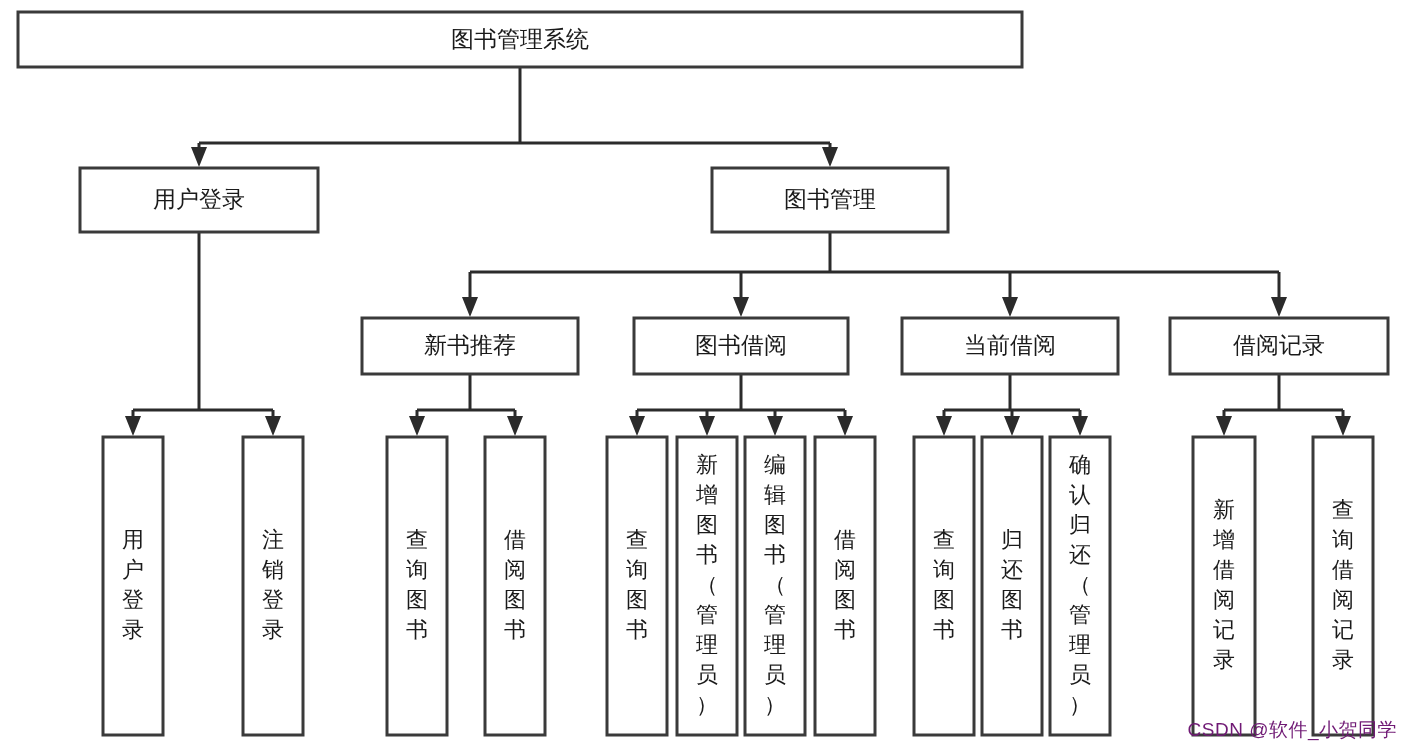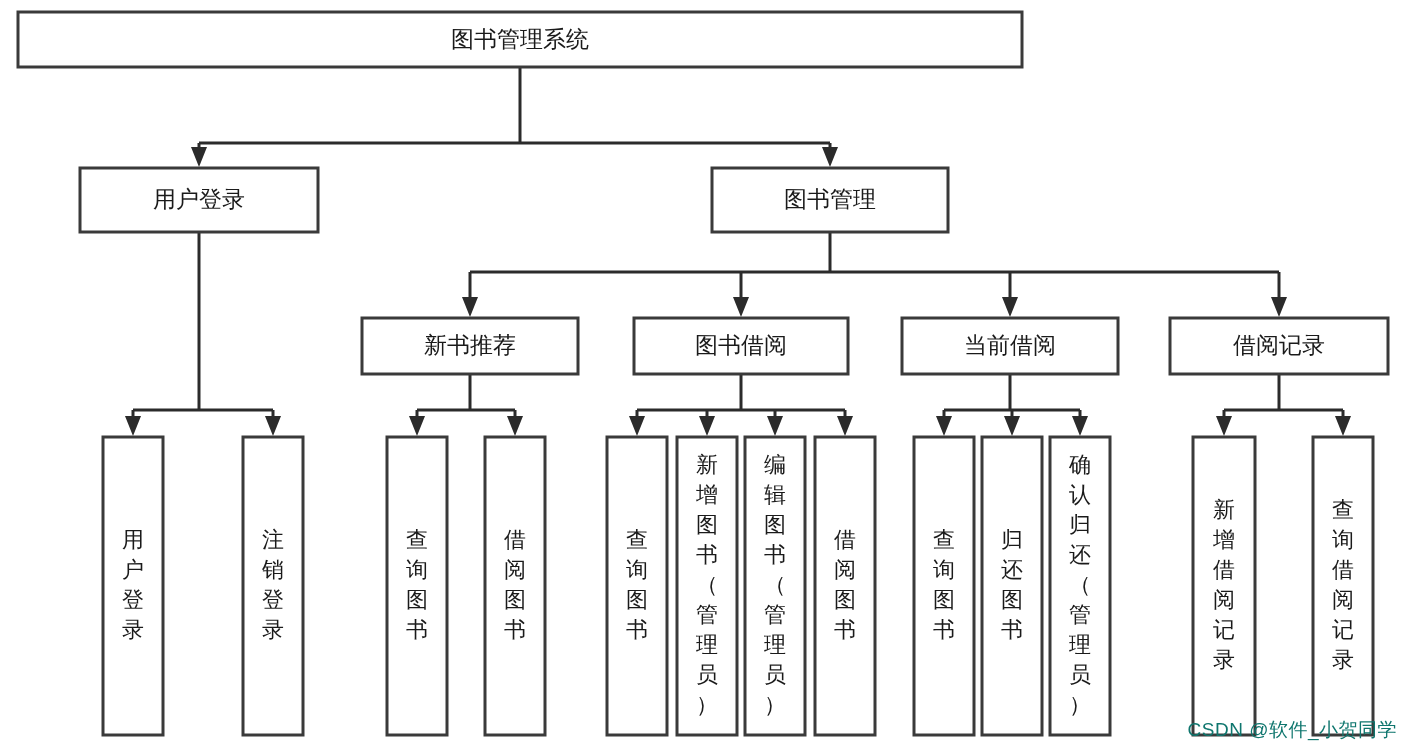--- a/index.html
+++ b/index.html
@@ -45,21 +45,21 @@
   }
   .arrowhead {
     fill: #2b2b2b;
   }
   .watermark {
     position: absolute;
     right: 8px;
     bottom: 4px;
     font-family: "Liberation Sans", "DejaVu Sans", sans-serif;
     font-size: 19px;
-    color: #0f766e;
+    color: #701a75;
     letter-spacing: 0.5px;
     white-space: nowrap;
     pointer-events: none;
   }
 </style>
 </head>
 <body>
 
 <svg id="diagram" viewBox="0 0 1405 747" xmlns="http://www.w3.org/2000/svg">
   <g id="edges-layer">

